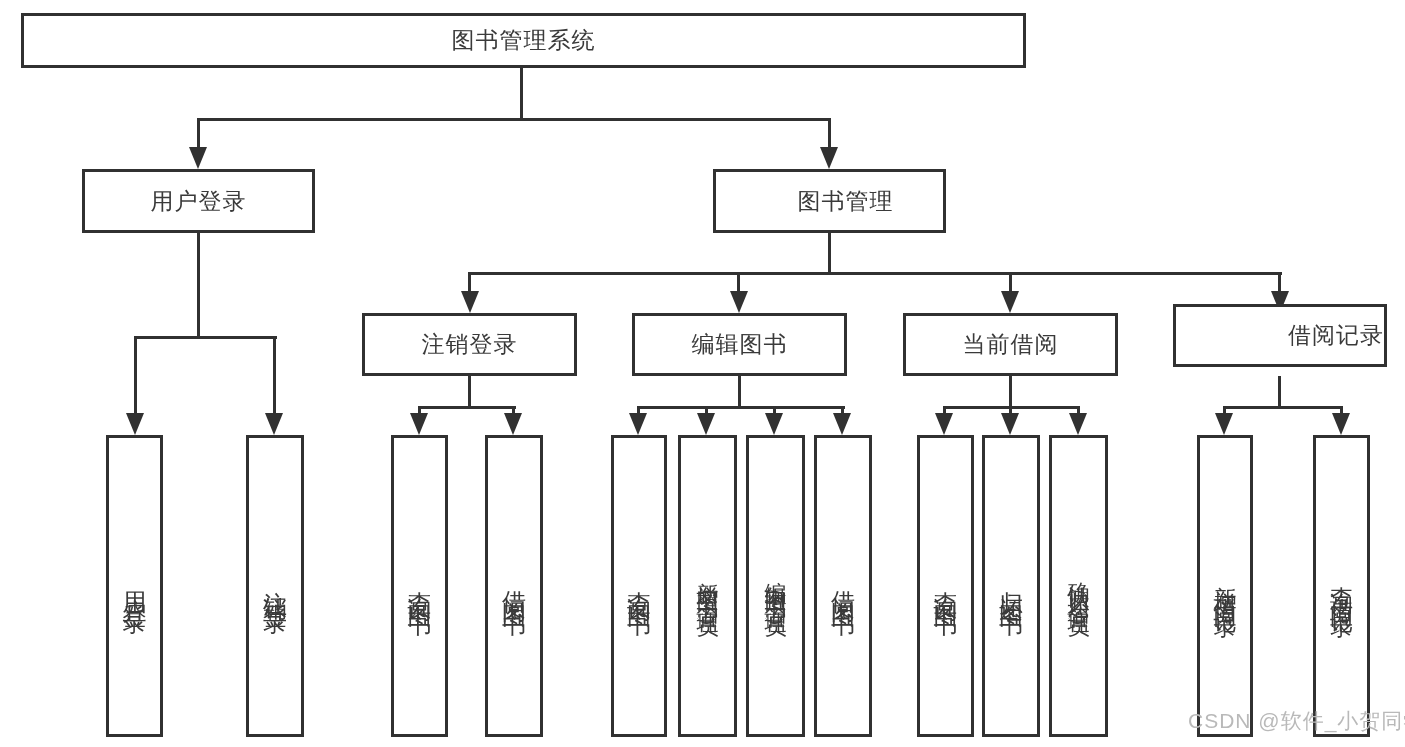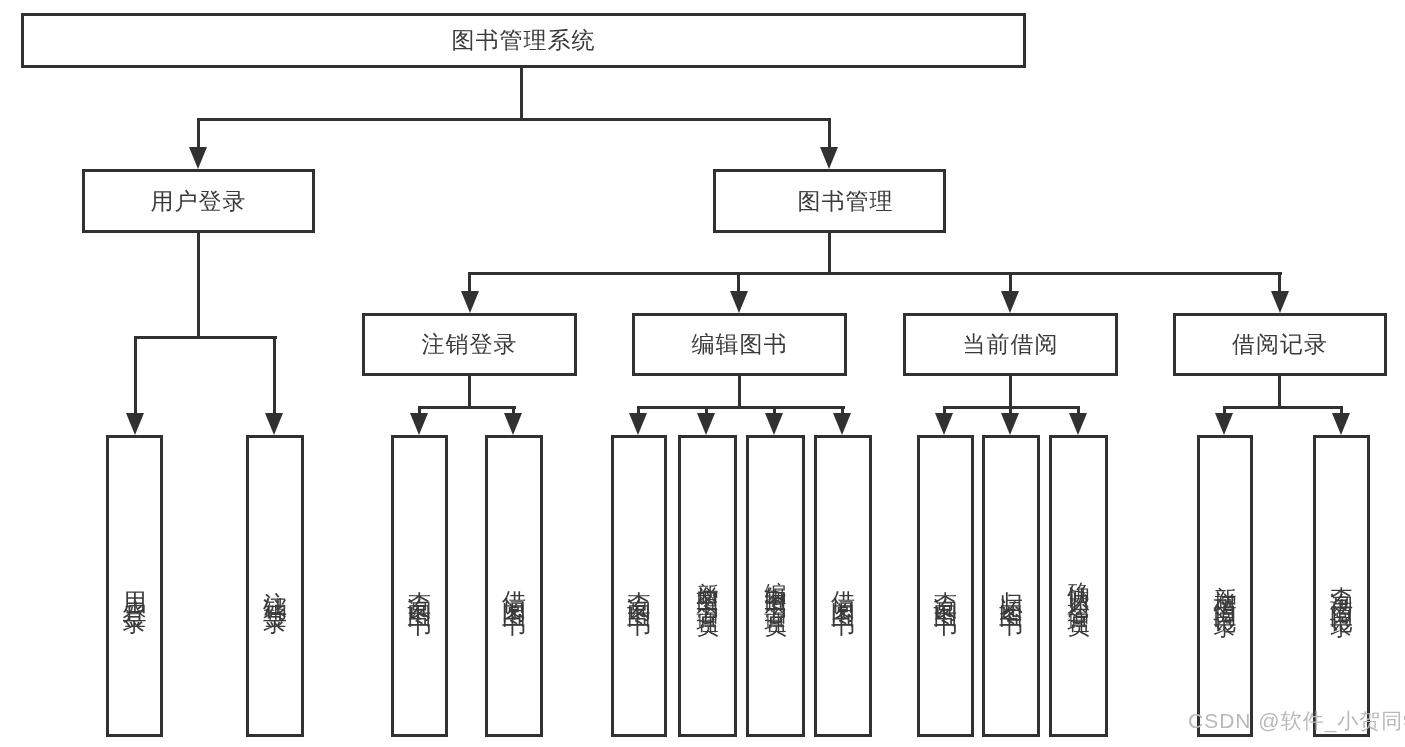--- a/index.html
+++ b/index.html
@@ -102,21 +102,21 @@
 
   <div class="hbox" style="left:362px;top:313px;width:215px;height:63px;">
     <span>注销登录</span>
   </div>
   <div class="hbox" style="left:632px;top:313px;width:215px;height:63px;">
     <span>编辑图书</span>
   </div>
   <div class="hbox" style="left:903px;top:313px;width:215px;height:63px;">
     <span>当前借阅</span>
   </div>
-  <div class="hbox" style="left:1173px;top:313px;width:214px;height:63px;">
+  <div class="hbox" style="left:1173px;top:304px;width:214px;height:63px;justify-content:flex-end;">
     <span>借阅记录</span>
   </div>
 
   <div class="vline" style="left:468px;top:376px;height:30px;"></div>
   <div class="hline" style="left:419px;top:406px;width:97px;"></div>
   <div class="vline" style="left:418px;top:406px;height:9px;"></div>
   <div class="arr" style="left:410px;top:413px;"></div>
   <div class="vline" style="left:512px;top:406px;height:9px;"></div>
   <div class="arr" style="left:504px;top:413px;"></div>
 

